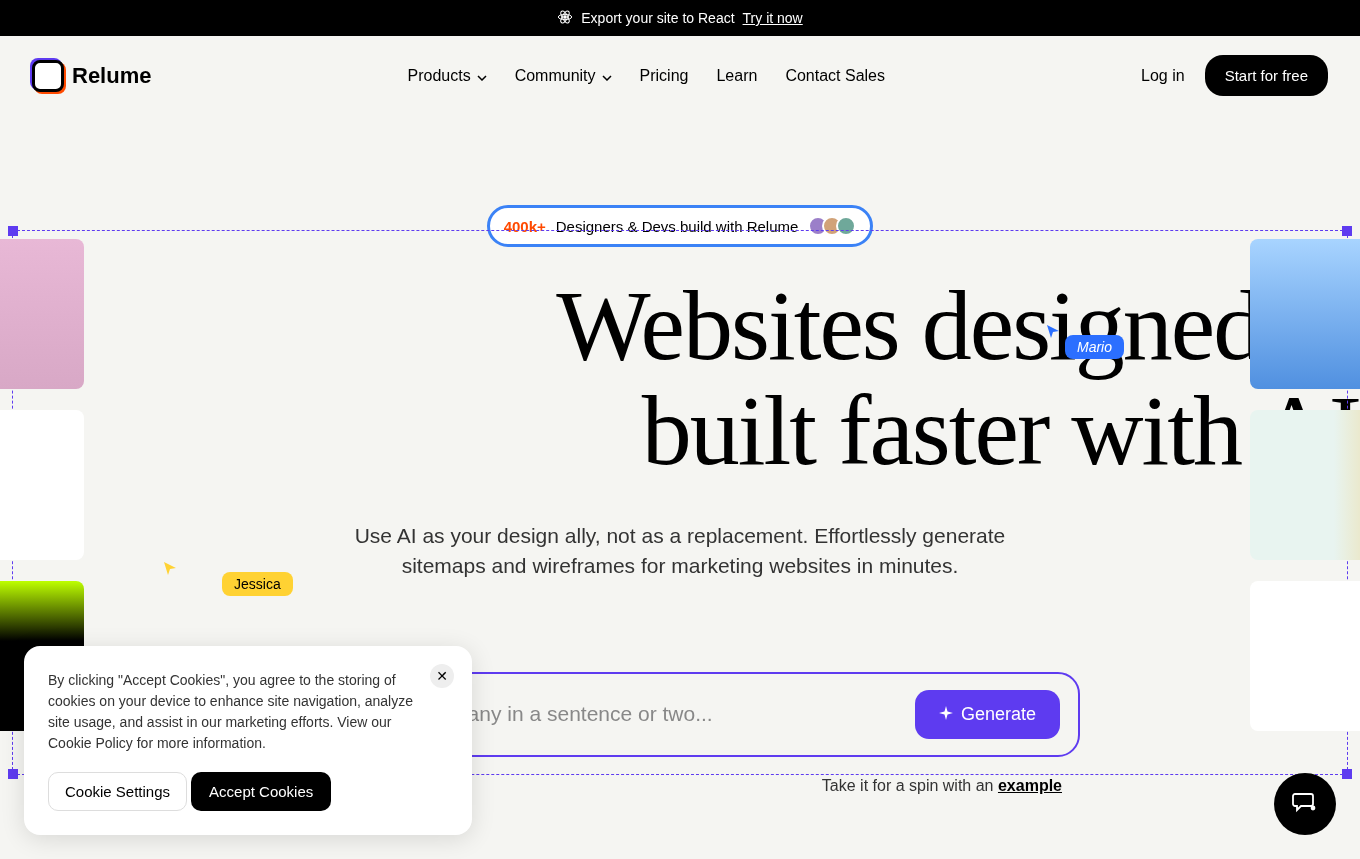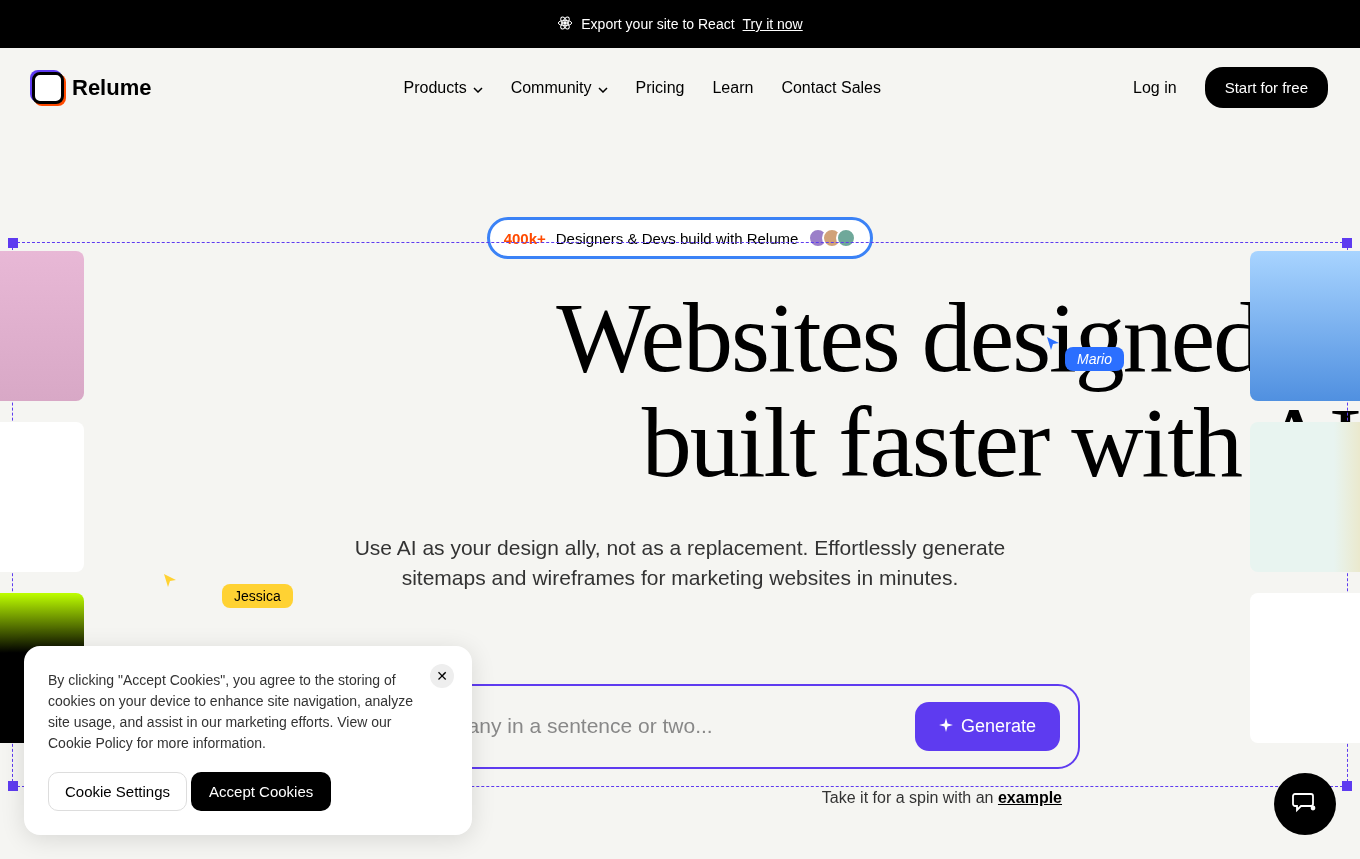--- a/index.html
+++ b/index.html
@@ -11,21 +11,21 @@
       font-family: -apple-system, BlinkMacSystemFont, 'Segoe UI', Arial, sans-serif;
       background: #f5f5f2;
       overflow-x: hidden;
       width: 1360px;
       height: 859px;
       position: relative;
     }
     .announcement-bar {
       background: #000;
       color: #fff;
-      height: 48px;
+      height: 36px;
       display: flex;
       align-items: center;
       justify-content: center;
       gap: 8px;
       font-size: 14px;
     }
     .announcement-bar a {
       color: #fff;
       text-decoration: underline;
     }
@@ -71,21 +71,21 @@
       gap: 6px;
     }
     .chevron {
       width: 10px;
       height: 6px;
       display: inline-block;
     }
     .nav-actions {
       display: flex;
       align-items: center;
-      gap: 28px;
+      gap: 20px;
     }
     .login-link {
       font-size: 16px;
       color: #000;
       cursor: pointer;
     }
     .start-btn {
       background: #000;
       color: #fff;
       border: none;

